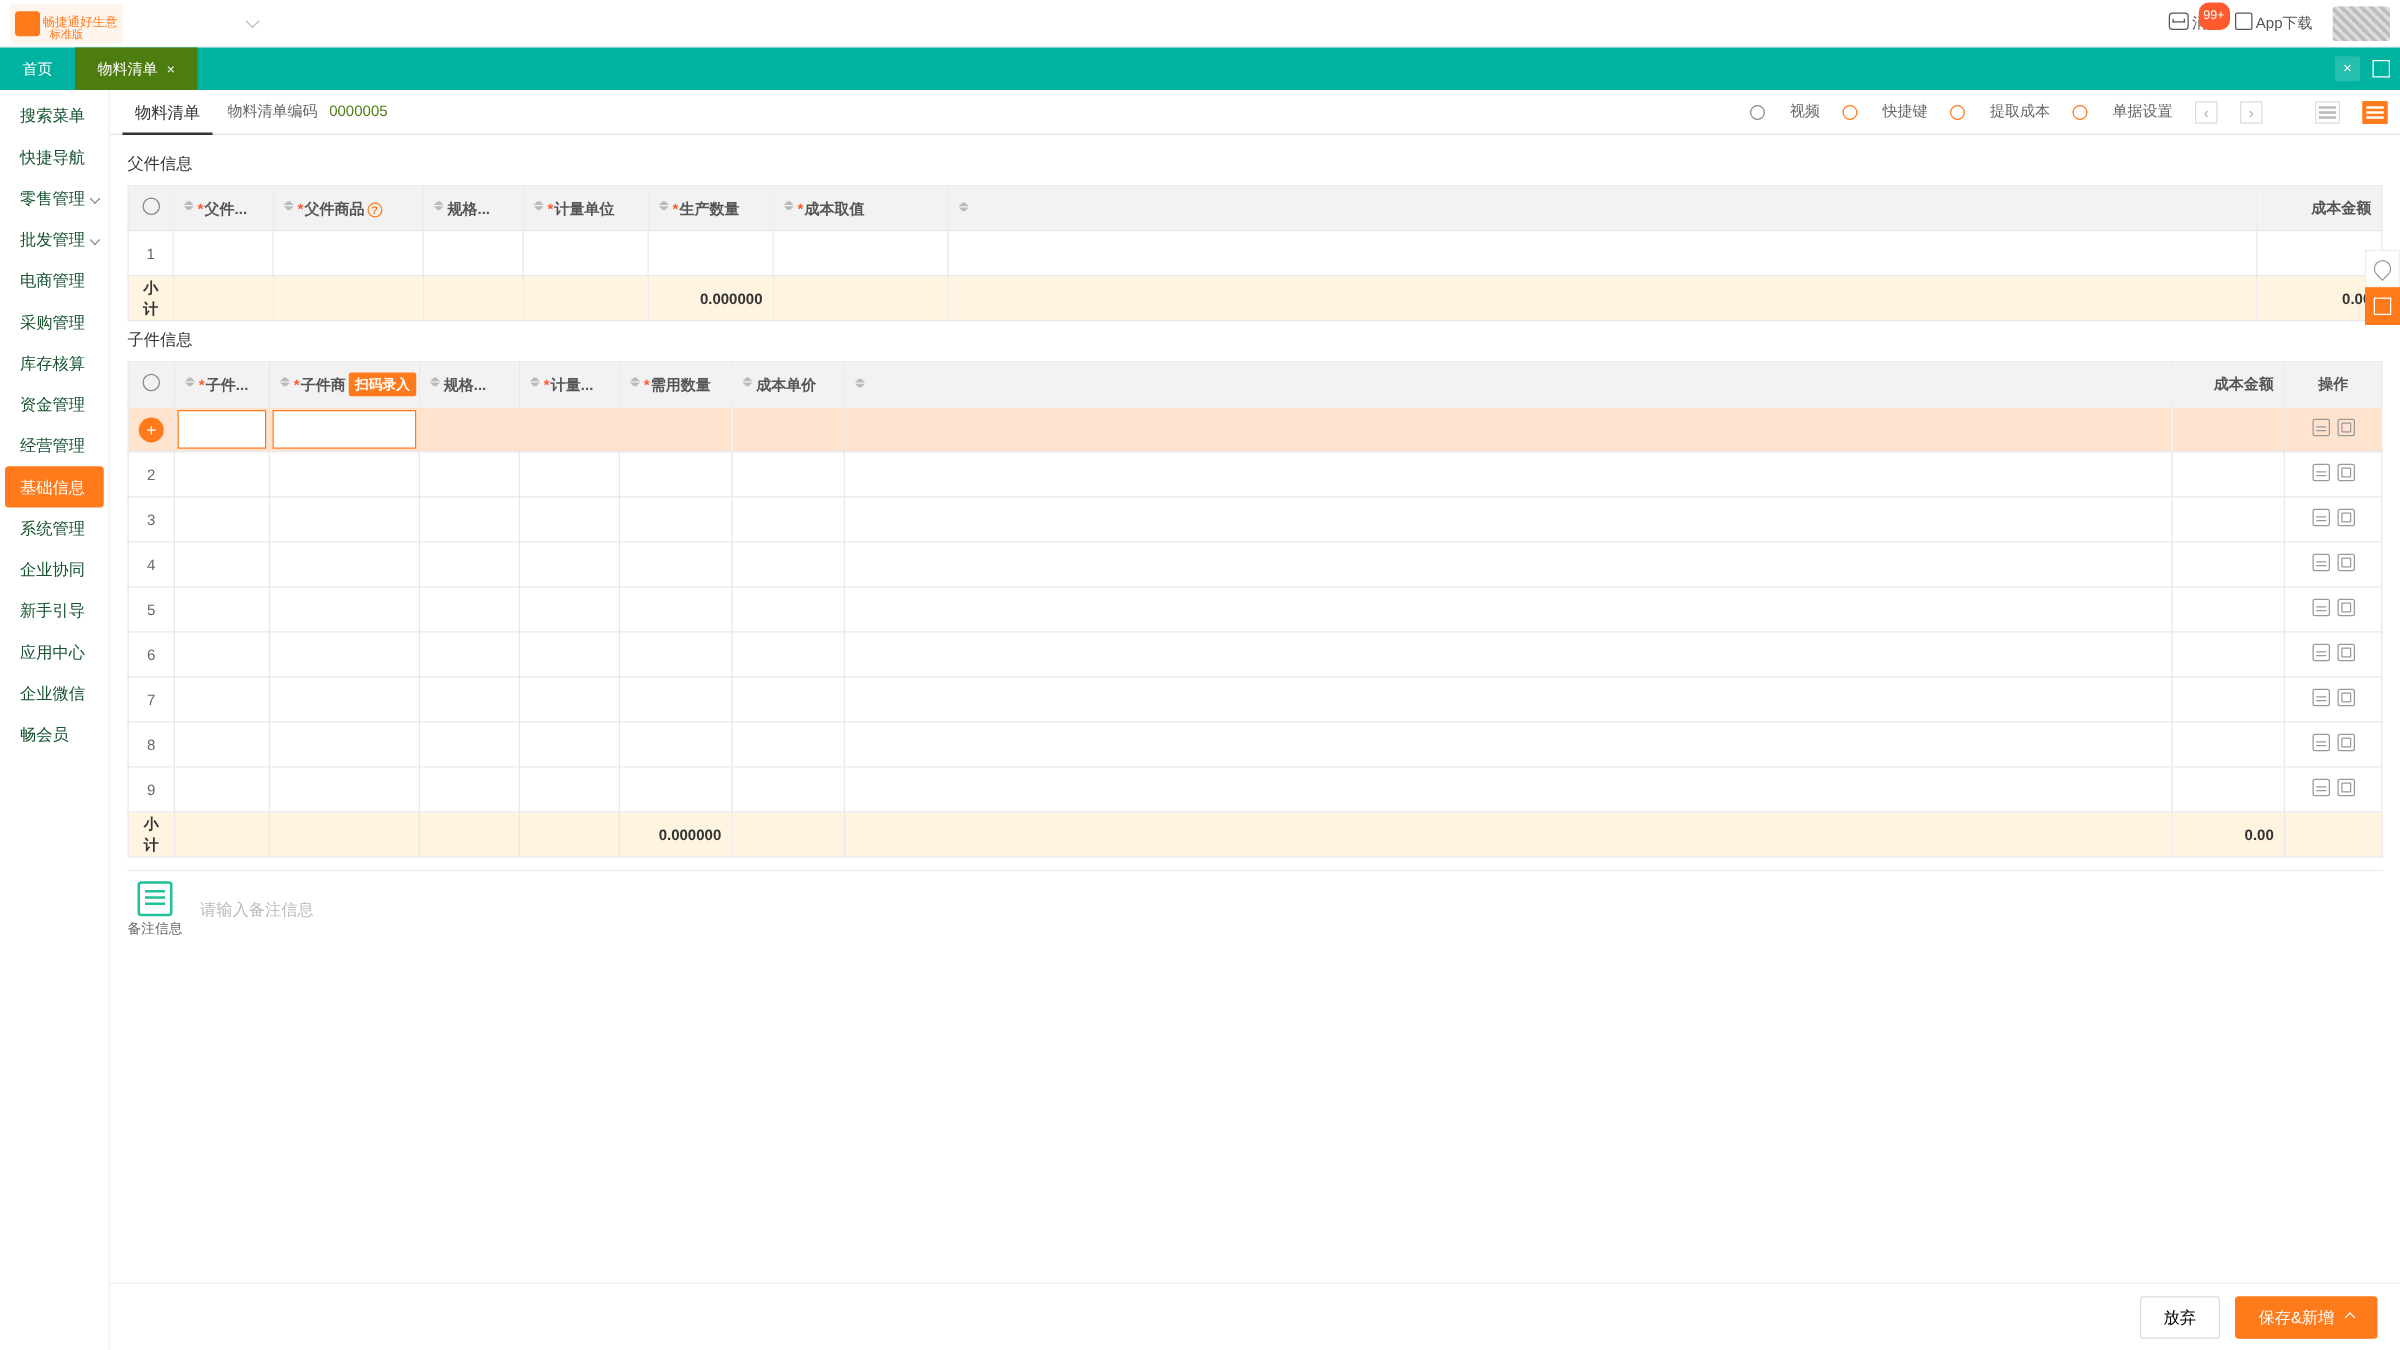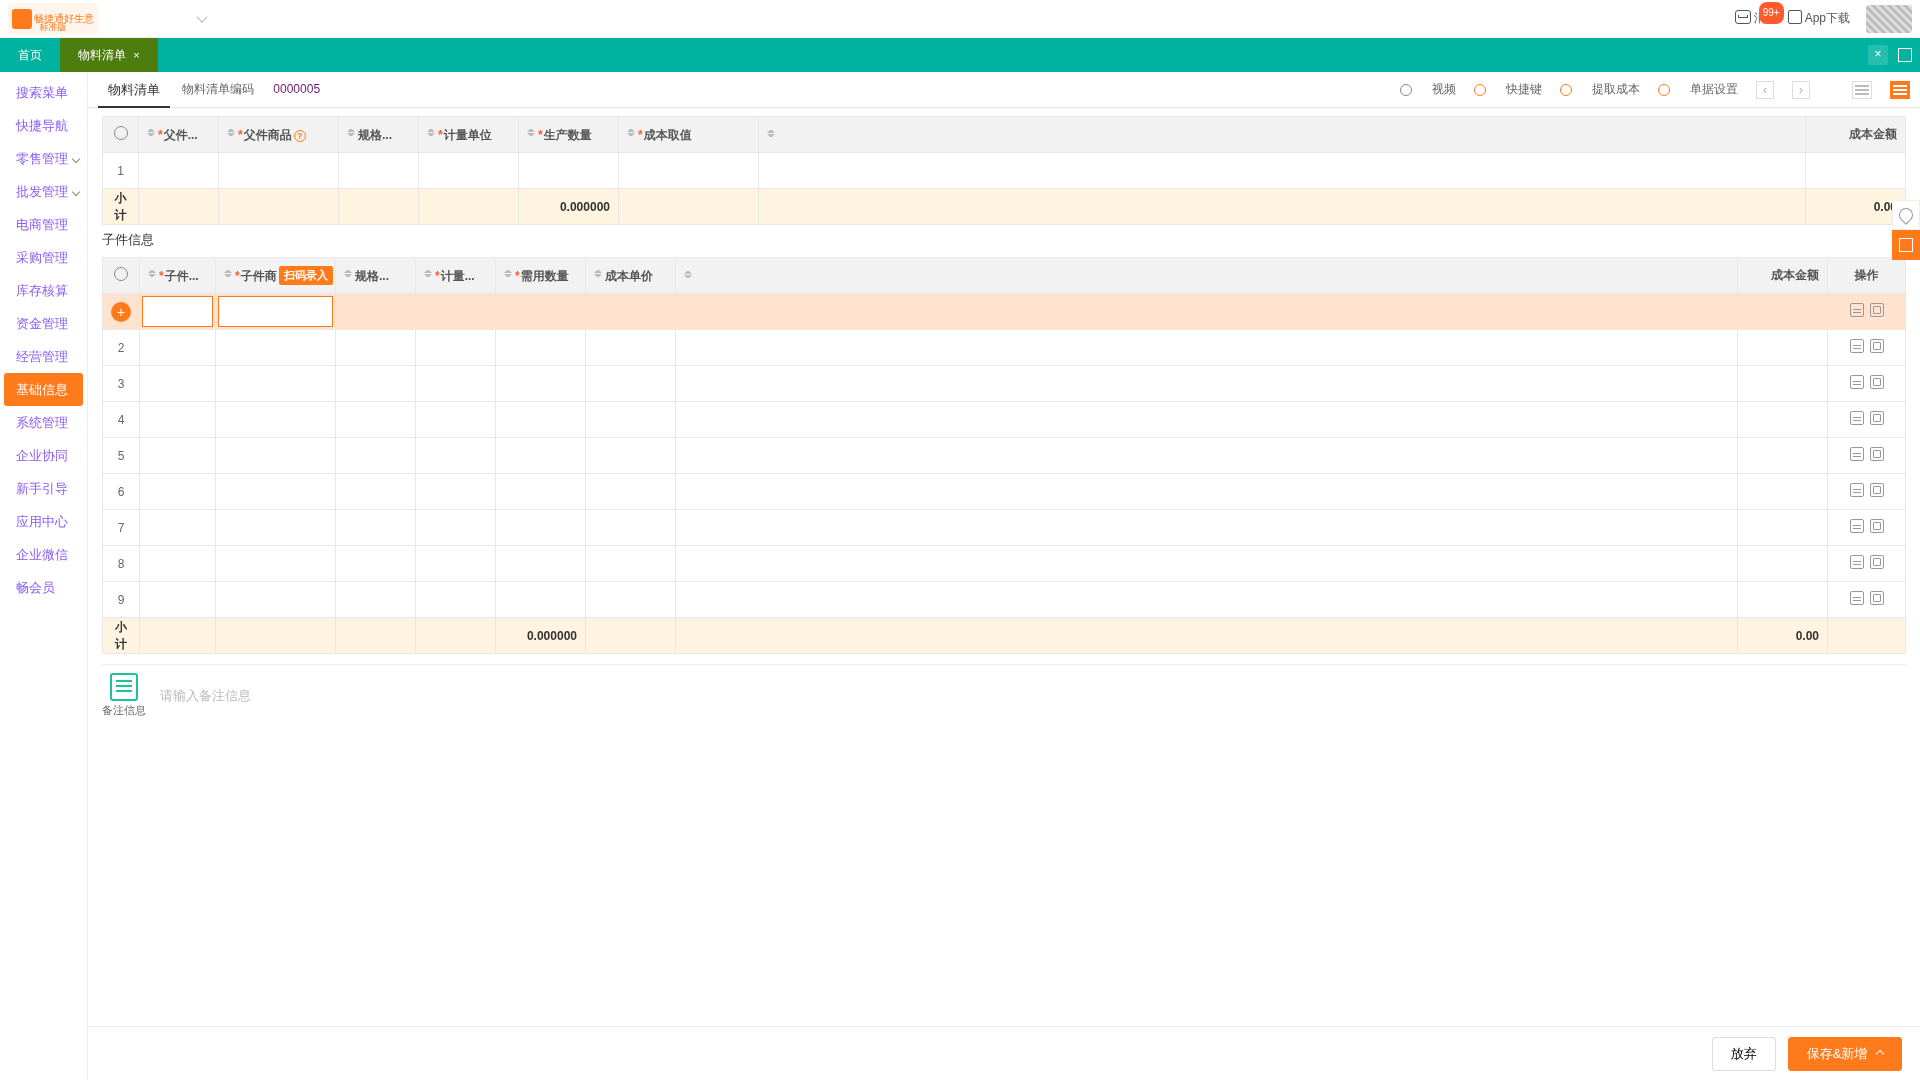--- a/index.html
+++ b/index.html
@@ -20,29 +20,29 @@
 .ico-app{width:14px;height:14px;border:1.5px solid #555;border-radius:2px;position:relative}
 .avatar{width:46px;height:28px;background:linear-gradient(45deg,#ddd 25%,#bbb 25%,#bbb 50%,#ddd 50%,#ddd 75%,#bbb 75%);background-size:8px 8px;border-radius:3px;margin-left:6px}
 .tabbar{height:34px;background:#00b3a1;display:flex;align-items:center;position:relative}
 .tab{padding:0 18px;height:34px;line-height:34px;color:#fff;cursor:pointer}
 .tab.active{background:#4d7c0f}
 .tab-close{margin-left:4px;font-size:11px}
 .tab-x{position:absolute;right:32px;color:#fff;width:20px;height:20px;background:rgba(255,255,255,.15);border-radius:2px;text-align:center;line-height:18px;cursor:pointer}
 .tab-expand{position:absolute;right:8px;width:14px;height:14px;border:1.5px solid #fff;cursor:pointer}
 .layout{display:flex;height:calc(100vh - 72px)}
 .sidebar{width:88px;background:#fff;border-right:1px solid #eee;padding-top:4px}
-.side-item{height:33px;line-height:33px;padding-left:16px;color:#8b5cf6;cursor:pointer;position:relative;font-size:13px}
+.side-item{height:33px;line-height:33px;padding-left:16px;color:#14532d;cursor:pointer;position:relative;font-size:13px}
 .side-item.active{background:#ff7a1a;color:#fff;border-radius:3px;margin:0 4px;padding-left:12px}
 .side-chev{position:absolute;right:8px;top:14px;width:6px;height:6px;border-right:1px solid #888;border-bottom:1px solid #888;transform:rotate(45deg)}
 .main{flex:1;display:flex;flex-direction:column;overflow:hidden}
 .content-tabs{height:36px;border-bottom:1px solid #e5e5e5;display:flex;align-items:center;padding:0 10px;gap:18px;background:#fff}
 .ctab{height:36px;line-height:36px;padding:0 10px;color:#333;cursor:pointer;font-size:13px}
 .ctab.active{border-bottom:2px solid #333;font-weight:500}
 .doc-code{color:#666;margin-left:-6px}
-.doc-num{color:#701a75;margin-left:16px}
+.doc-num{color:#4d7c0f;margin-left:6px}
 .ct-spacer{flex:1}
 .tool-link{display:flex;align-items:center;gap:20px;cursor:pointer;color:#666}
 .tool-ico{width:12px;height:12px;border:1.3px solid #ff7a1a;border-radius:50%}
 .tool-ico.play{border-color:#888}
 .nav-btn{width:18px;height:18px;border:1px solid #ddd;text-align:center;line-height:16px;color:#aaa;cursor:pointer}
 .view-btn{width:20px;height:18px;border:1px solid #ddd;display:flex;flex-direction:column;justify-content:center;gap:2px;padding:2px;cursor:pointer}
 .view-btn span{height:2px;background:#bbb}
 .view-btn.active{background:#ff7a1a;border-color:#ff7a1a}
 .view-btn.active span{background:#fff}
 .scroll-area{flex:1;overflow-y:auto;padding:8px 14px}
@@ -182,20 +182,21 @@
         </div>
       <div class="view-btn active">
           <span></span>
           <span></span>
           <span></span>
         </div>
     </div>
 
     <div class="scroll-area">
 
+      <div class="section-title">父件信息</div>
       <table>
         <tbody>
             <tr>
           <th class="th-gear"><span class="gear"></span></th>
           <th style="width:80px"><span class="sort"></span><span class="req">*</span><span>父件...</span></th>
           <th style="width:120px"><span class="sort"></span><span class="req">*</span><span>父件商品</span><span class="help">?</span></th>
           <th style="width:80px"><span class="sort"></span><span>规格...</span></th>
           <th style="width:100px"><span class="sort"></span><span class="req">*</span><span>计量单位</span></th>
           <th style="width:100px"><span class="sort"></span><span class="req">*</span><span>生产数量</span></th>
           <th style="width:140px"><span class="sort"></span><span class="req">*</span><span>成本取值</span></th>

